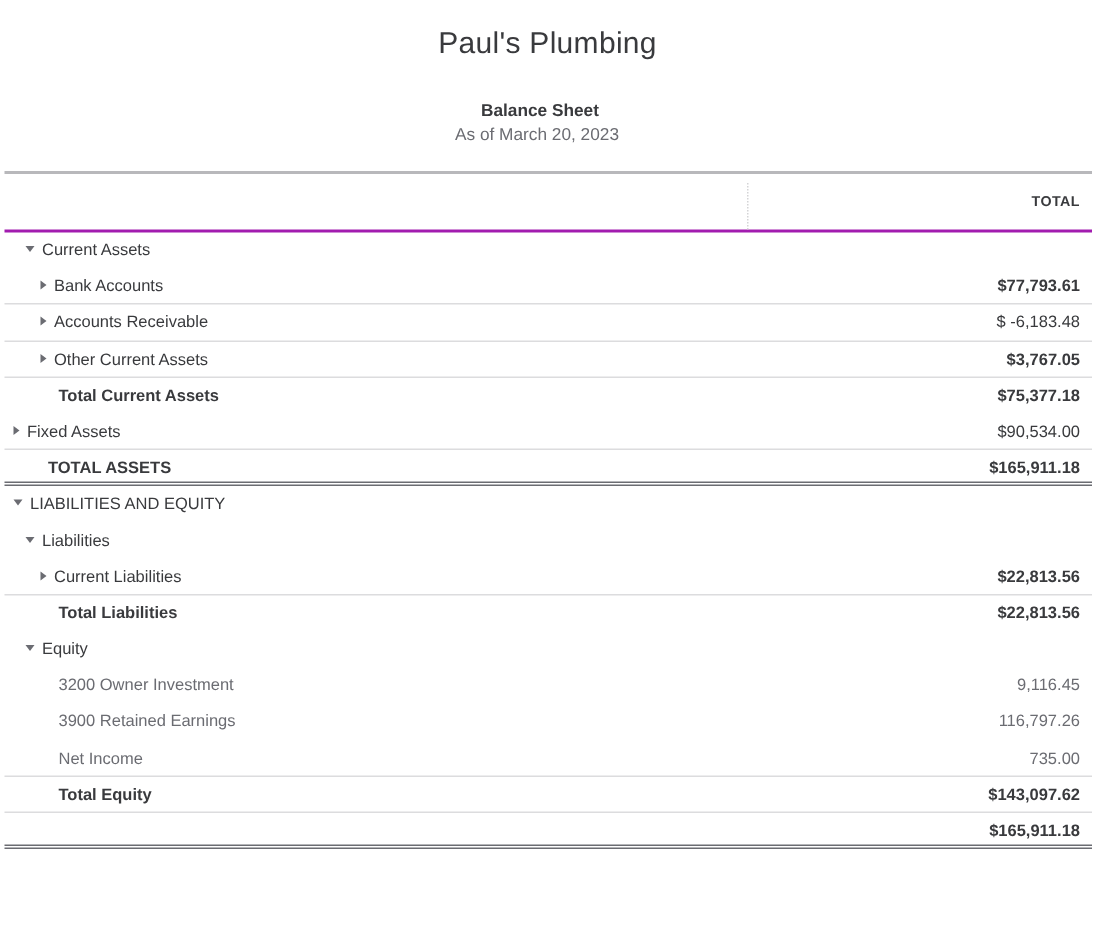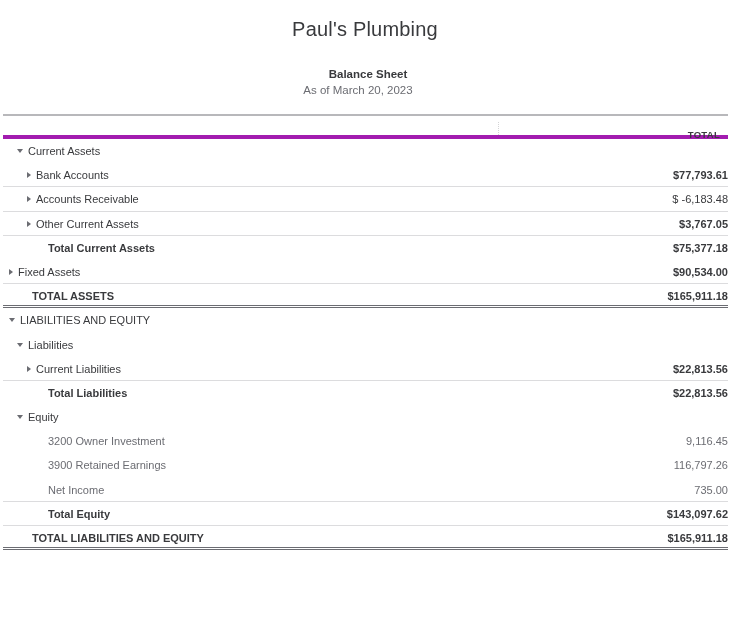--- a/index.html
+++ b/index.html
@@ -1,55 +1,55 @@
 <!DOCTYPE html>
 <html><head>
   <meta charset="utf-8">
   <style>
     * { box-sizing: border-box; margin: 0; padding: 0; }
     html, body { width: 730px; height: 619px; background: #ffffff; overflow: hidden; }
     body { font-family: "Liberation Sans", "DejaVu Sans", sans-serif; color: #393a3d; position: relative; }
 
     .report-header { position: absolute; left: 0; top: 0; width: 730px; text-align: center; }
     .company-name { position: absolute; top: 18px; left: 0; width: 730px; font-size: 20px; color: #393a3d; letter-spacing: 0.2px; }
-    .report-title { position: absolute; top: 68px; left: 8px; width: 720px; font-size: 11.5px; font-weight: bold; color: #393a3d; }
+    .report-title { position: absolute; top: 68px; left: 0; width: 720px; font-size: 11.5px; font-weight: bold; color: #393a3d; }
     .report-date { position: absolute; top: 84px; left: 0; width: 716px; font-size: 11.5px; color: #6b6c72; }
 
     .table { position: absolute; left: 3px; top: 114px; width: 725px; }
     .col-header {
-      height: 25px; position: relative;
+      height: 41px; position: relative;
       border-top: 2px solid #b8b8bb;
-      border-bottom: 4px solid #a21caf;
+      border-bottom: 2px solid #a21caf;
     }
     .col-divider { position: absolute; left: 495px; top: 6px; bottom: 0; border-left: 1px dotted #d4d4d6; }
     .col-total { position: absolute; right: 8px; top: 13px; font-size: 9.5px; font-weight: bold; color: #393a3d; letter-spacing: 0.3px; }
 
     .row { height: 24.2px; position: relative; font-size: 11px; }
     .row .label { position: absolute; top: 6px; white-space: nowrap; color: #393a3d; }
-    .row .value { position: absolute; right: 0; top: 6px; white-space: nowrap; color: #393a3d; padding-left: 44px; }
+    .row .value { position: absolute; right: 8px; top: 6px; white-space: nowrap; color: #393a3d; padding-left: 44px; }
     .row.sep-thin { border-bottom: 1px solid #dcdcde; }
     .row.sep-double { border-bottom: 3px double #6b6c72; }
     .row.bold .label, .row.bold .value { font-weight: bold; }
     .row.muted .label, .row.muted .value { color: #6b6c72; }
 
     .tri-down {
       display: inline-block; width: 0; height: 0;
       border-left: 3.5px solid transparent; border-right: 3.5px solid transparent;
       border-top: 4px solid #6b6c72; margin-right: 5px; vertical-align: 2px;
     }
     .tri-right {
       display: inline-block; width: 0; height: 0;
       border-top: 3.5px solid transparent; border-bottom: 3.5px solid transparent;
       border-left: 4px solid #6b6c72; margin-right: 5px; vertical-align: 1px;
     }
     .lv0 { left: 6px; }
     .lv0b { left: 29px; }
     .lv1 { left: 14px; }
     .lv2 { left: 24px; }
-    .lv2c { left: 45px; }
+    .lv2c { left: 36px; }
   </style>
 </head>
 <body>
 
 <div class="report-header">
   <div class="company-name">Paul's Plumbing</div>
   <div class="report-title">Balance Sheet</div>
   <div class="report-date">As of March 20, 2023</div>
 </div>
 
@@ -73,21 +73,21 @@
   <div class="row sep-thin">
     <span class="label lv2"><span class="tri-right"></span><span>Other Current Assets</span></span>
     <span class="value" style="font-weight:bold">$3,767.05</span>
   </div>
   <div class="row bold">
     <span class="label lv2c">Total Current Assets</span>
     <span class="value">$75,377.18</span>
   </div>
   <div class="row sep-thin">
     <span class="label lv0"><span class="tri-right"></span><span>Fixed Assets</span></span>
-    <span class="value" style="font-weight:bold">$90,534.00</span>
+    <span class="value" style="font-weight:normal">$90,534.00</span>
   </div>
   <div class="row bold sep-double">
     <span class="label lv0b">TOTAL ASSETS</span>
     <span class="value">$165,911.18</span>
   </div>
 
   <div class="row">
     <span class="label lv0"><span class="tri-down"></span><span>LIABILITIES AND EQUITY</span></span>
   </div>
   <div class="row">
@@ -114,16 +114,15 @@
   </div>
   <div class="row muted sep-thin">
     <span class="label lv2c">Net Income</span>
     <span class="value">735.00</span>
   </div>
   <div class="row bold sep-thin">
     <span class="label lv2c">Total Equity</span>
     <span class="value">$143,097.62</span>
   </div>
   <div class="row bold sep-double">
-    <span class="label lv0b">TOTAL LIABILITIES AND EQUITY</span>
     <span class="value">$165,911.18</span>
   </div>
 </div>
 
 </body></html>

